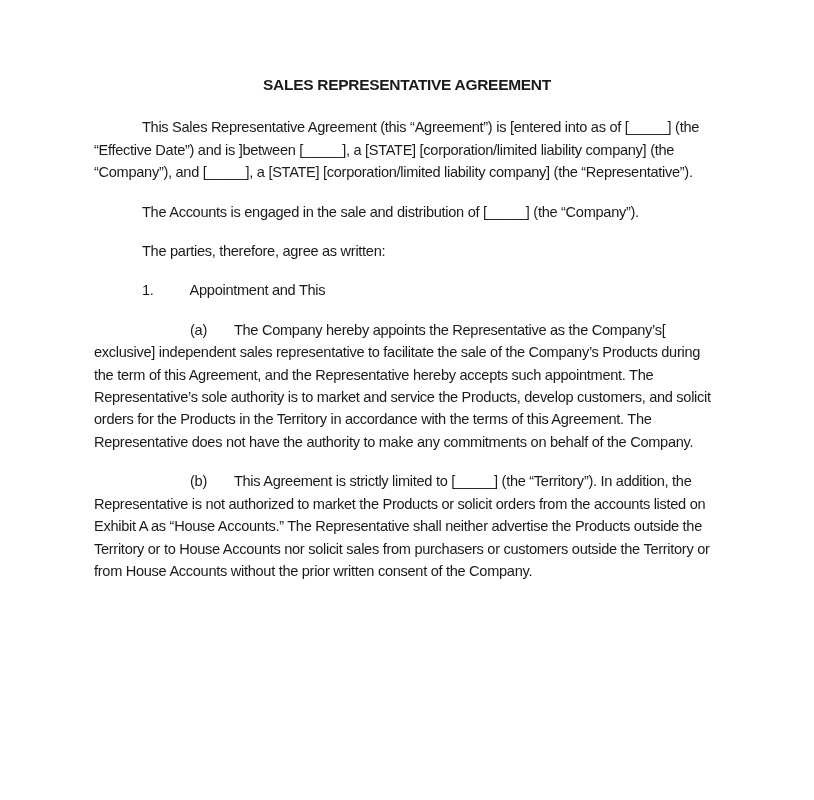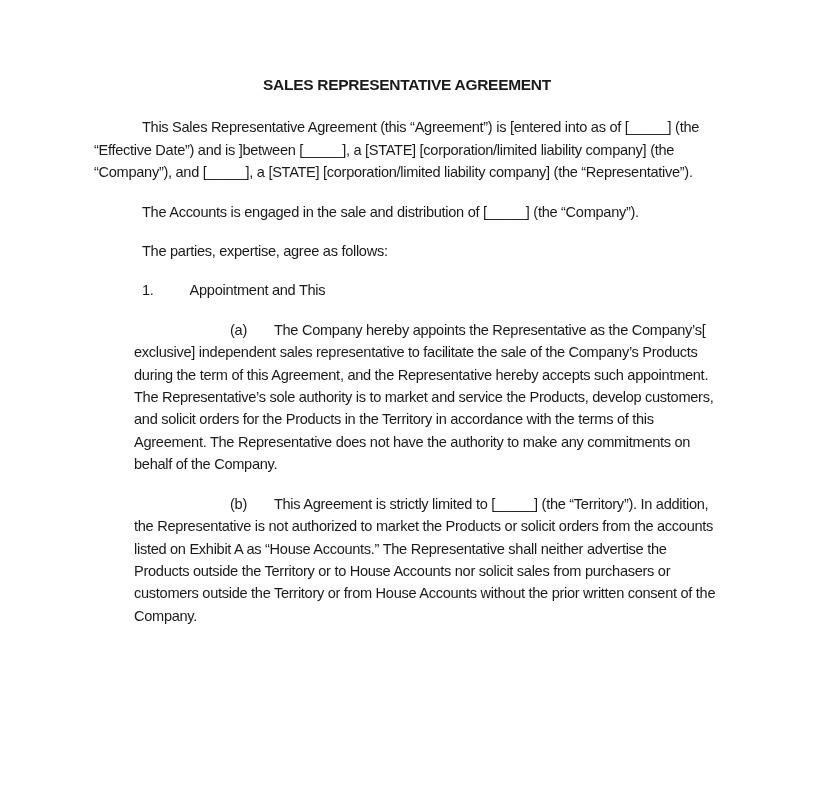--- a/index.html
+++ b/index.html
@@ -27,21 +27,20 @@
     font-weight: bold;
     font-size: 15.5px;
     margin: 0 0 20px 0;
   }
   p.para {
     margin: 0 0 17px 0;
     text-indent: 48px;
   }
   p.sub {
     text-indent: 96px;
-    margin-left: 40px;
   }
   p.heading {
     margin: 0 0 17px 0;
     text-indent: 48px;
     font-weight: normal;
   }
   .b { font-weight: normal; }
   .tab { display: inline-block; width: 27px; }
   .tab-wide { display: inline-block; width: 36px; }
 </style>
@@ -51,21 +50,21 @@
 <div class="page">
 
   <h1 class="title">SALES REPRESENTATIVE AGREEMENT</h1>
 
   <p class="para"><span>This Sales Representative Agreement (this “</span><span class="b">Agreement</span><span>”) is [entered into as of [_____] (the “</span><span class="b">Effective Date</span><span>”) and is ]between [_____], a [STATE] [corporation/limited liability company] (the “</span><span class="b">Company</span><span>”), and [_____], a [STATE] [corporation/limited liability company] (the “</span><span class="b">Representative</span><span>”).</span></p>
 
   <p class="para"><span>The Accounts is engaged in the sale and distribution of [_____] (the “</span><span class="b">Company</span><span>”).</span></p>
 
 
 
-  <p class="para"><span>The parties, expertise, agree as follows:</span></p>
+  <p class="para"><span>The parties, therefore, agree as written:</span></p>
 
   <p class="heading"><span>1.</span><span class="tab-wide"></span><span class="b">Appointment and This</span></p>
 
   <p class="para sub"><span>(a)</span><span class="tab"></span><span>The Company hereby appoints the Representative as the Company’s[ exclusive] independent sales representative to facilitate the sale of the Company’s Products during the term of this Agreement, and the Representative hereby accepts such appointment. The Representative’s sole authority is to market and service the Products, develop customers, and solicit orders for the Products in the Territory in accordance with the terms of this Agreement. The Representative does not have the authority to make any commitments on behalf of the Company.</span></p>
 
   <p class="para sub"><span>(b)</span><span class="tab"></span><span>This Agreement is strictly limited to [_____] (the “</span><span class="b">Territory</span><span>”). In addition, the Representative is not authorized to market the Products or solicit orders from the accounts listed on Exhibit A as “</span><span class="b">House Accounts</span><span>.” The Representative shall neither advertise the Products outside the Territory or to House Accounts nor solicit sales from purchasers or customers outside the Territory or from House Accounts without the prior written consent of the Company.</span></p>
 
 </div>
 
 </body></html>

